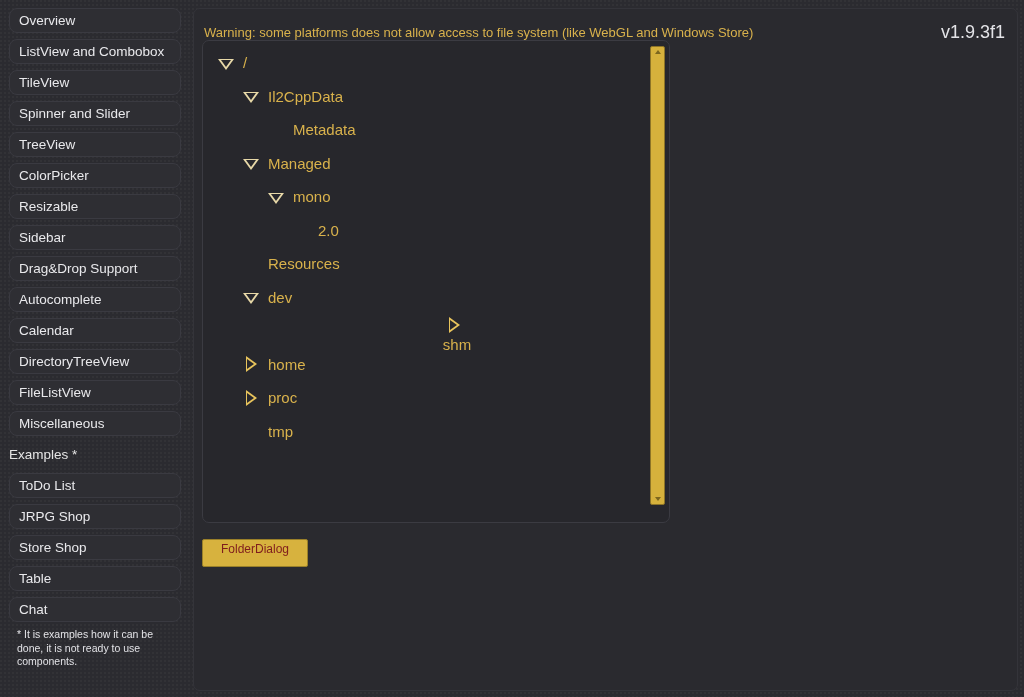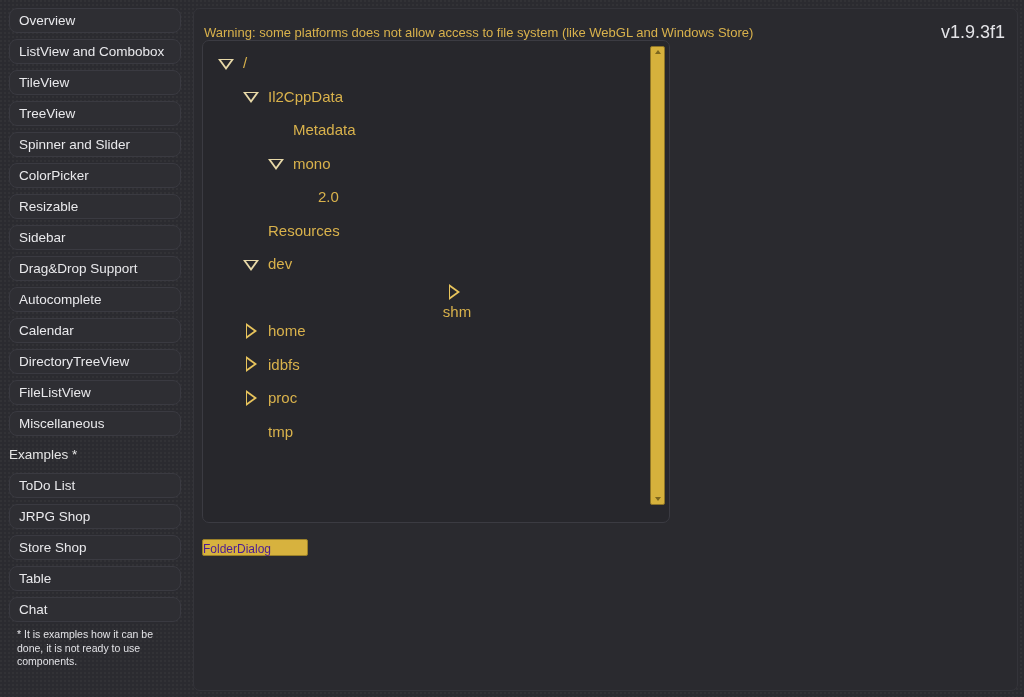--- a/index.html
+++ b/index.html
@@ -223,41 +223,42 @@
     bottom: 3px;
     border-top: 4px solid #7c661f;
   }
 
   
   #folder-dialog-button {
     position: absolute;
     left: 8px;
     top: 530px;
     width: 106px;
-    height: 17px;
+    height: 28px;
     background: #d7b23e;
     border: 1px solid #9a8029;
     border-radius: 2px;
-    color: #4c1d95;
+    color: #7f1d1d;
     font-size: 12px;
     line-height: 19px;
+    text-align: center;
     font-family: "Liberation Sans", sans-serif;
     cursor: pointer;
   }
 </style>
 </head>
 <body>
 
 <div id="sidebar">
   <div id="sidebar-nav">
       <div class="nav-button">Overview</div>
       <div class="nav-button">ListView and Combobox</div>
       <div class="nav-button">TileView</div>
+      <div class="nav-button">Spinner and Slider</div>
       <div class="nav-button">TreeView</div>
-      <div class="nav-button">Spinner and Slider</div>
       <div class="nav-button">ColorPicker</div>
       <div class="nav-button">Resizable</div>
       <div class="nav-button">Sidebar</div>
       <div class="nav-button">Drag&amp;Drop Support</div>
       <div class="nav-button">Autocomplete</div>
       <div class="nav-button">Calendar</div>
       <div class="nav-button">DirectoryTreeView</div>
       <div class="nav-button">FileListView</div>
       <div class="nav-button">Miscellaneous</div>
     </div>
@@ -285,20 +286,24 @@
           <span class="tree-label">/</span>
         </div>
         <div class="tree-row" style="padding-left: 37px;">
           <span class="tree-toggle expanded"></span>
           <span class="tree-label">Il2CppData</span>
         </div>
         <div class="tree-row" style="padding-left: 62px;">
           <span class="tree-toggle leaf"></span>
           <span class="tree-label">Metadata</span>
         </div>
+        <div class="tree-row" style="padding-left: 37px;">
+          <span class="tree-toggle expanded"></span>
+          <span class="tree-label">Managed</span>
+        </div>
         <div class="tree-row" style="padding-left: 62px;">
           <span class="tree-toggle expanded"></span>
           <span class="tree-label">mono</span>
         </div>
         <div class="tree-row" style="padding-left: 87px;">
           <span class="tree-toggle leaf"></span>
           <span class="tree-label">2.0</span>
         </div>
         <div class="tree-row" style="padding-left: 37px;">
           <span class="tree-toggle leaf"></span>
@@ -308,24 +313,20 @@
           <span class="tree-toggle expanded"></span>
           <span class="tree-label">dev</span>
         </div>
         <div class="tree-row" style="padding-left: 62px; flex-direction: column;">
           <span class="tree-toggle collapsed"></span>
           <span class="tree-label">shm</span>
         </div>
         <div class="tree-row" style="padding-left: 37px;">
           <span class="tree-toggle collapsed"></span>
           <span class="tree-label">home</span>
-        </div>
-        <div class="tree-row" style="padding-left: 37px;">
-          <span class="tree-toggle collapsed"></span>
-          <span class="tree-label">idbfs</span>
         </div>
         <div class="tree-row" style="padding-left: 37px;">
           <span class="tree-toggle collapsed"></span>
           <span class="tree-label">proc</span>
         </div>
         <div class="tree-row" style="padding-left: 37px;">
           <span class="tree-toggle leaf"></span>
           <span class="tree-label">tmp</span>
         </div>
       </div>

